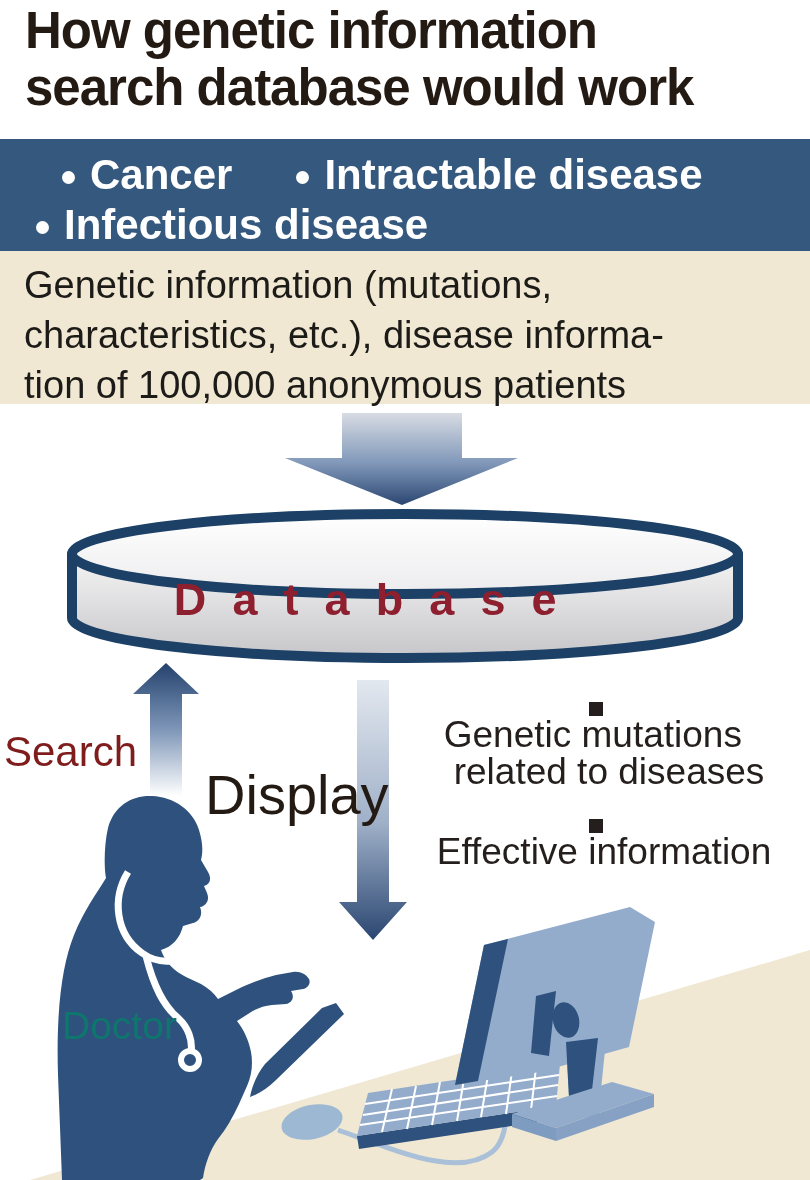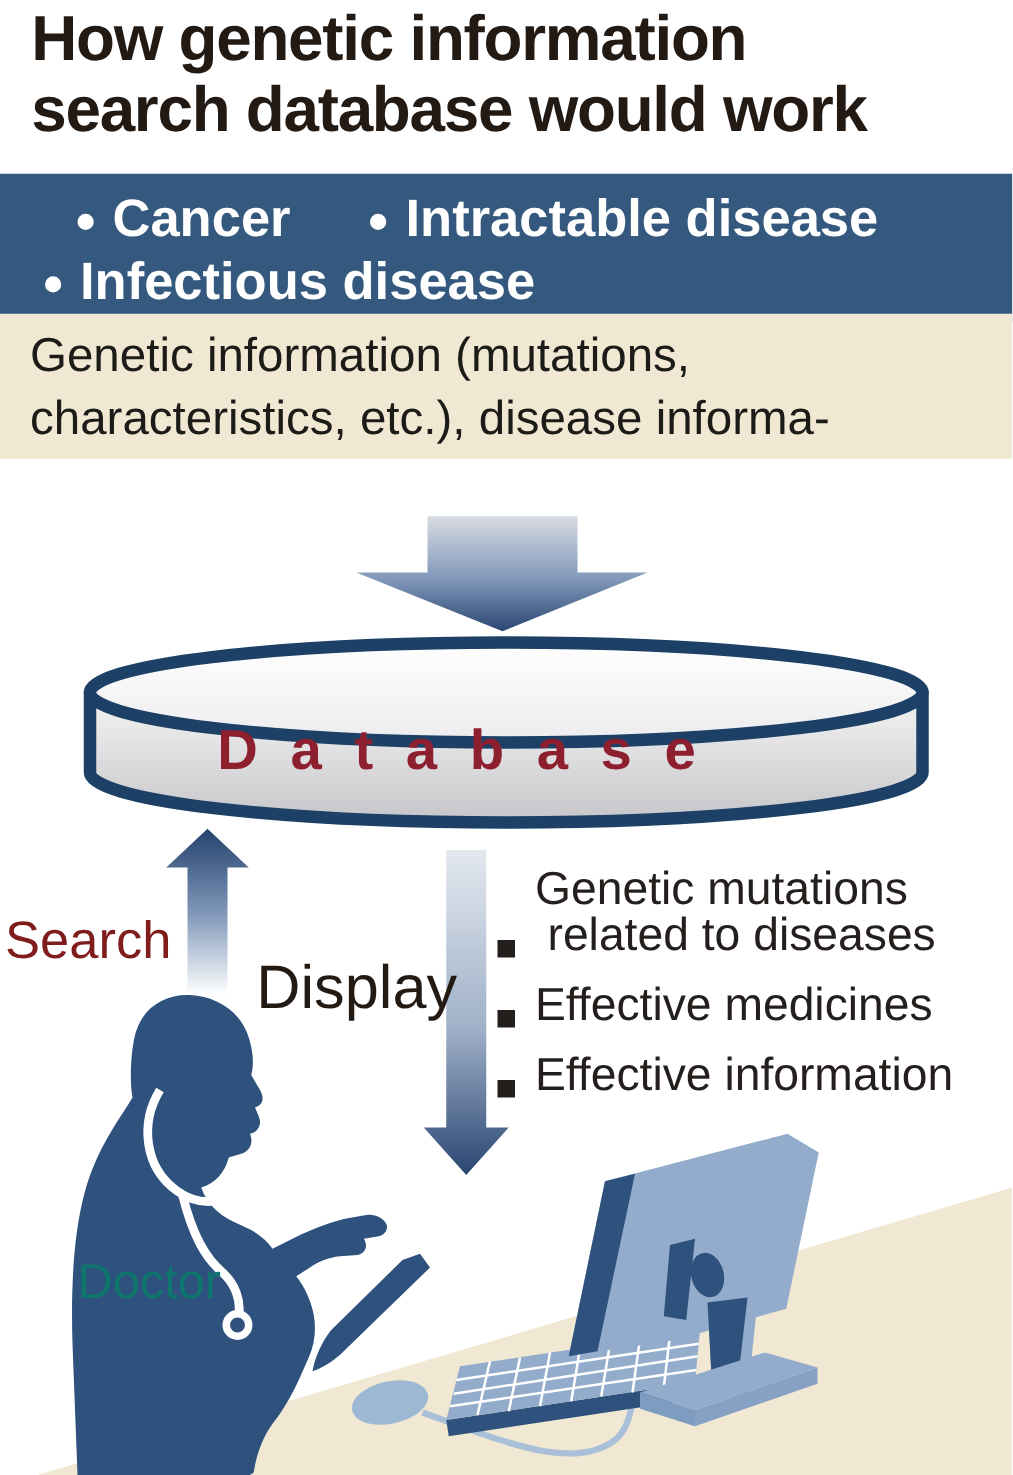--- a/index.html
+++ b/index.html
@@ -18,38 +18,38 @@
     position:absolute;left:0;top:125px;width:810px;height:119px;
     background:#35597e;color:#ffffff;font-weight:bold;font-size:42px;margin-top:14px;
   }
   .brow{position:absolute;display:flex;align-items:center;white-space:nowrap;}
   .brow1{left:62px;top:12px;gap:64px;}
   .brow2{left:36px;top:62px;gap:66px;flex-direction:column;}
   .bitem{display:flex;align-items:center;gap:15px;}
   .dot{width:13px;height:13px;border-radius:50%;background:#ffffff;flex:0 0 auto;margin-top:4px;}
   
   .infobox{
-    position:absolute;left:0;top:251px;width:810px;height:116px;
+    position:absolute;left:0;top:251px;width:810px;height:153px;
     background:#f0e8d3;color:#1c1b18;font-size:38px;line-height:50px;
     padding-top:9px;padding-left:24px;box-sizing:border-box;
   }
   
   .gfx{position:absolute;left:0;top:0;width:810px;height:1180px;pointer-events:none;}
   
   .dblabel{
     position:absolute;left:0;top:574px;width:734px;text-align:center;
     font-size:45px;font-weight:bold;color:#8e1f2f;letter-spacing:0.58em;
     padding-left:0.5em;box-sizing:border-box;
   }
   .search-label{position:absolute;left:4px;top:728px;font-size:42px;color:#7f1d1d;}
-  .display-label{position:absolute;left:205px;top:762px;font-size:49px;color:#241a14;}
+  .display-label{position:absolute;left:205px;top:762px;font-size:56px;color:#241a14;}
   .doctor-label{position:absolute;left:62px;top:1004px;font-size:39px;color:#0f766e;}
   
   .rlist{position:absolute;left:398px;top:692px;width:412px;color:#241f1c;font-size:37px;line-height:37px;}
-  .ritem{display:flex;align-items:flex-end;margin-bottom:19px;}
+  .ritem{display:flex;align-items:center;margin-bottom:19px;flex-direction:column;}
   .sq{width:14px;height:14px;background:#241f1c;flex:0 0 auto;margin:10px 16px 0 0;}
   .rlines div+div{padding-left:10px;}
 </style>
 </head>
 <body>
 
 <div class="stage">
 
   <header class="title">
     <div>How genetic information</div>
@@ -75,20 +75,21 @@
       <span class="bitem">
         <span class="dot"></span>
         <span>Dementia</span>
       </span>
     </div>
   </div>
 
   <div class="infobox">
     <div>Genetic information (mutations,</div>
     <div>characteristics, etc.), disease informa-</div>
+    <div>tion of 100,000 anonymous patients</div>
   </div>
 
   <svg class="gfx" viewBox="0 0 810 1180" aria-hidden="true">
     <defs>
       <linearGradient id="gradBig" x1="0" y1="0" x2="0" y2="1">
         <stop offset="0" stop-color="#d8dce3"></stop>
           <stop offset="0.55" stop-color="#8097b9"></stop>
           <stop offset="1" stop-color="#2a4671"></stop>
       </linearGradient>
       <linearGradient id="gradUp" x1="0" y1="0" x2="0" y2="1">
@@ -185,26 +186,20 @@
     <div class="ritem">
       <span class="sq"></span>
       <span class="rlines">
         <div>Genetic mutations</div>
         <div>related to diseases</div>
       </span>
     </div>
     <div class="ritem">
       <span class="sq"></span>
       <span class="rlines">
-        <div>Effective medicines</div>
-      </span>
-    </div>
-    <div class="ritem">
-      <span class="sq"></span>
-      <span class="rlines">
         <div>Effective information</div>
       </span>
     </div>
   </div>
 
   <div class="doctor-label">Doctor</div>
 
 </div>
 
 </body></html>

